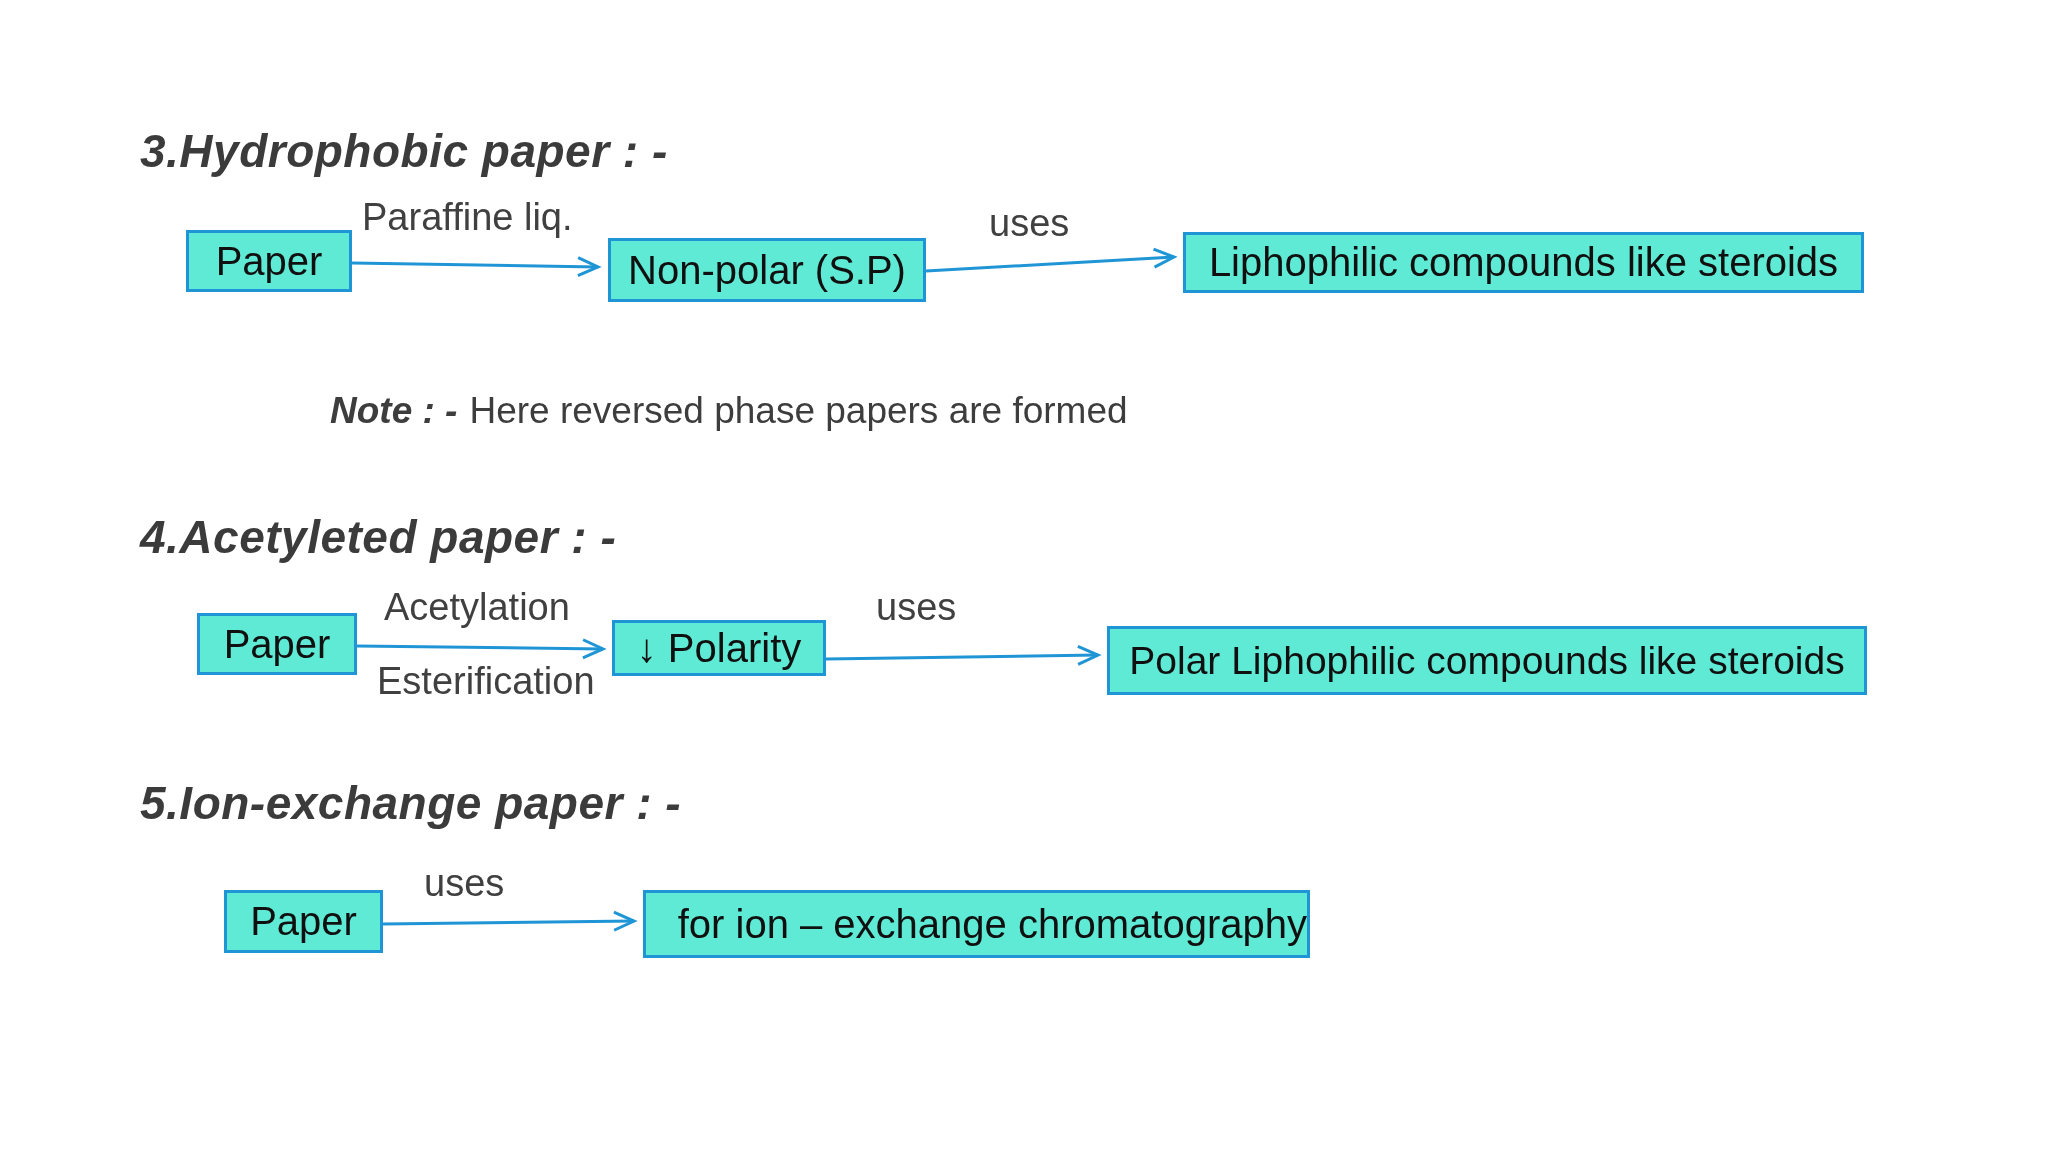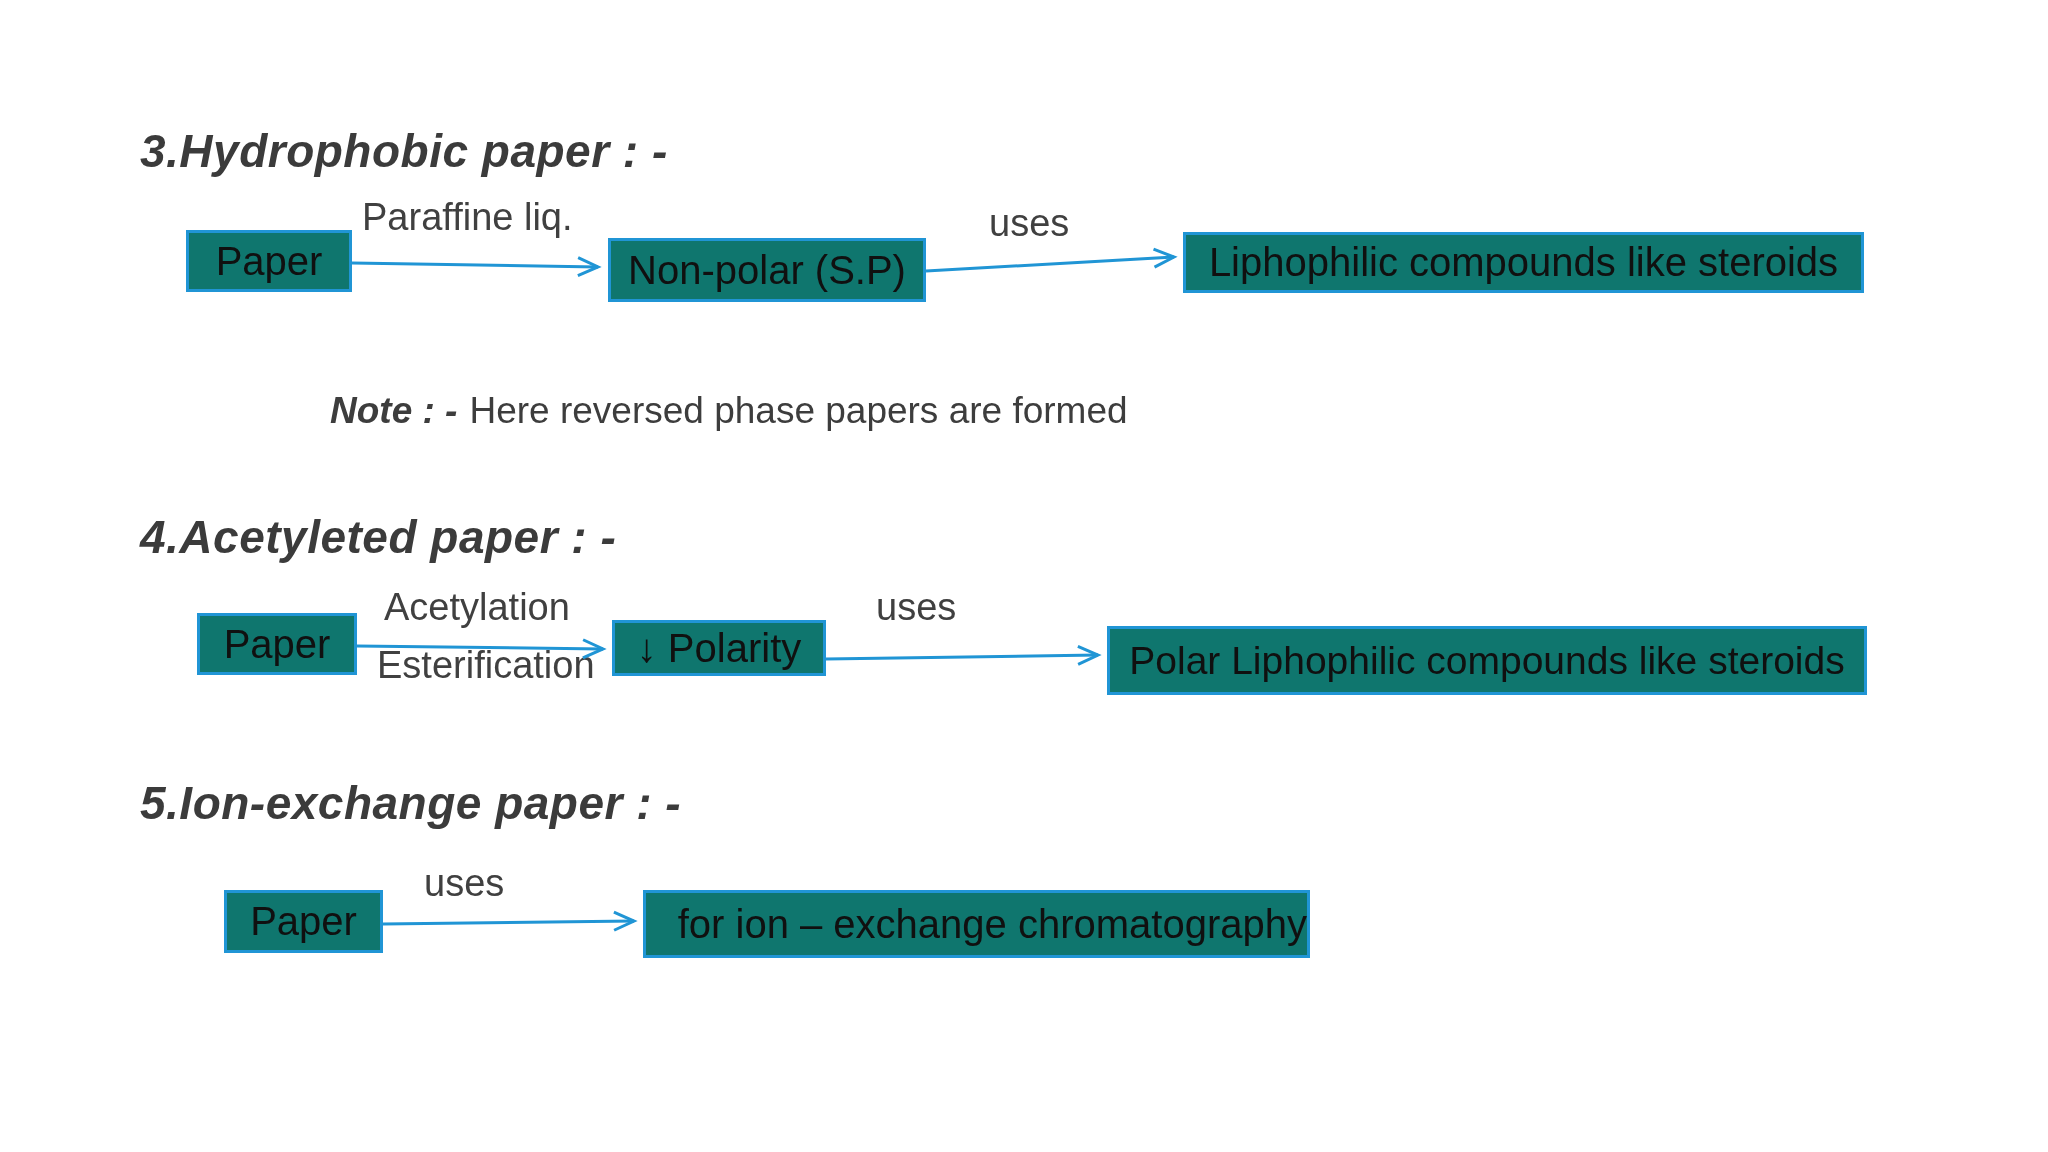--- a/index.html
+++ b/index.html
@@ -21,21 +21,21 @@
     font-weight: bold;
     font-style: italic;
     font-size: 46px;
     color: #3b3b3b;
     letter-spacing: 0.5px;
     white-space: nowrap;
   }
   .flow-box {
     position: absolute;
     border: 3px solid #2095d5;
-    background: #0f766e;
+    background: #5eead4;
     display: flex;
     align-items: center;
     justify-content: center;
     color: #101010;
     font-size: 40px;
     white-space: nowrap;
     box-sizing: border-box;
   }
   .arrow-label {
     position: absolute;
@@ -93,21 +93,21 @@
   </div>
 
   <div class="heading" style="left:140px; top:510px;text-align:right;">4.Acetyleted paper : -</div>
 
   <div class="flow-box" style="left:197px; top:613px; width:160px; height:62px;">
     <span>Paper</span>
   </div>
 
   <div class="arrow-label" style="left:384px; top:586px;">Acetylation</div>
 
-  <div class="arrow-label" style="left:377px; top:644px;">Esterification</div>
+  <div class="arrow-label" style="left:377px; top:660px;">Esterification</div>
 
   <div class="flow-box" style="left:612px; top:620px; width:214px; height:56px;align-items:center;">
     <span>↓ Polarity</span>
   </div>
 
   <div class="arrow-label" style="left:876px; top:586px;">uses</div>
 
   <div class="flow-box" style="left:1107px; top:626px; width:760px; height:69px; font-size:39px;">
     <span>Polar Liphophilic compounds like steroids</span>
   </div>

